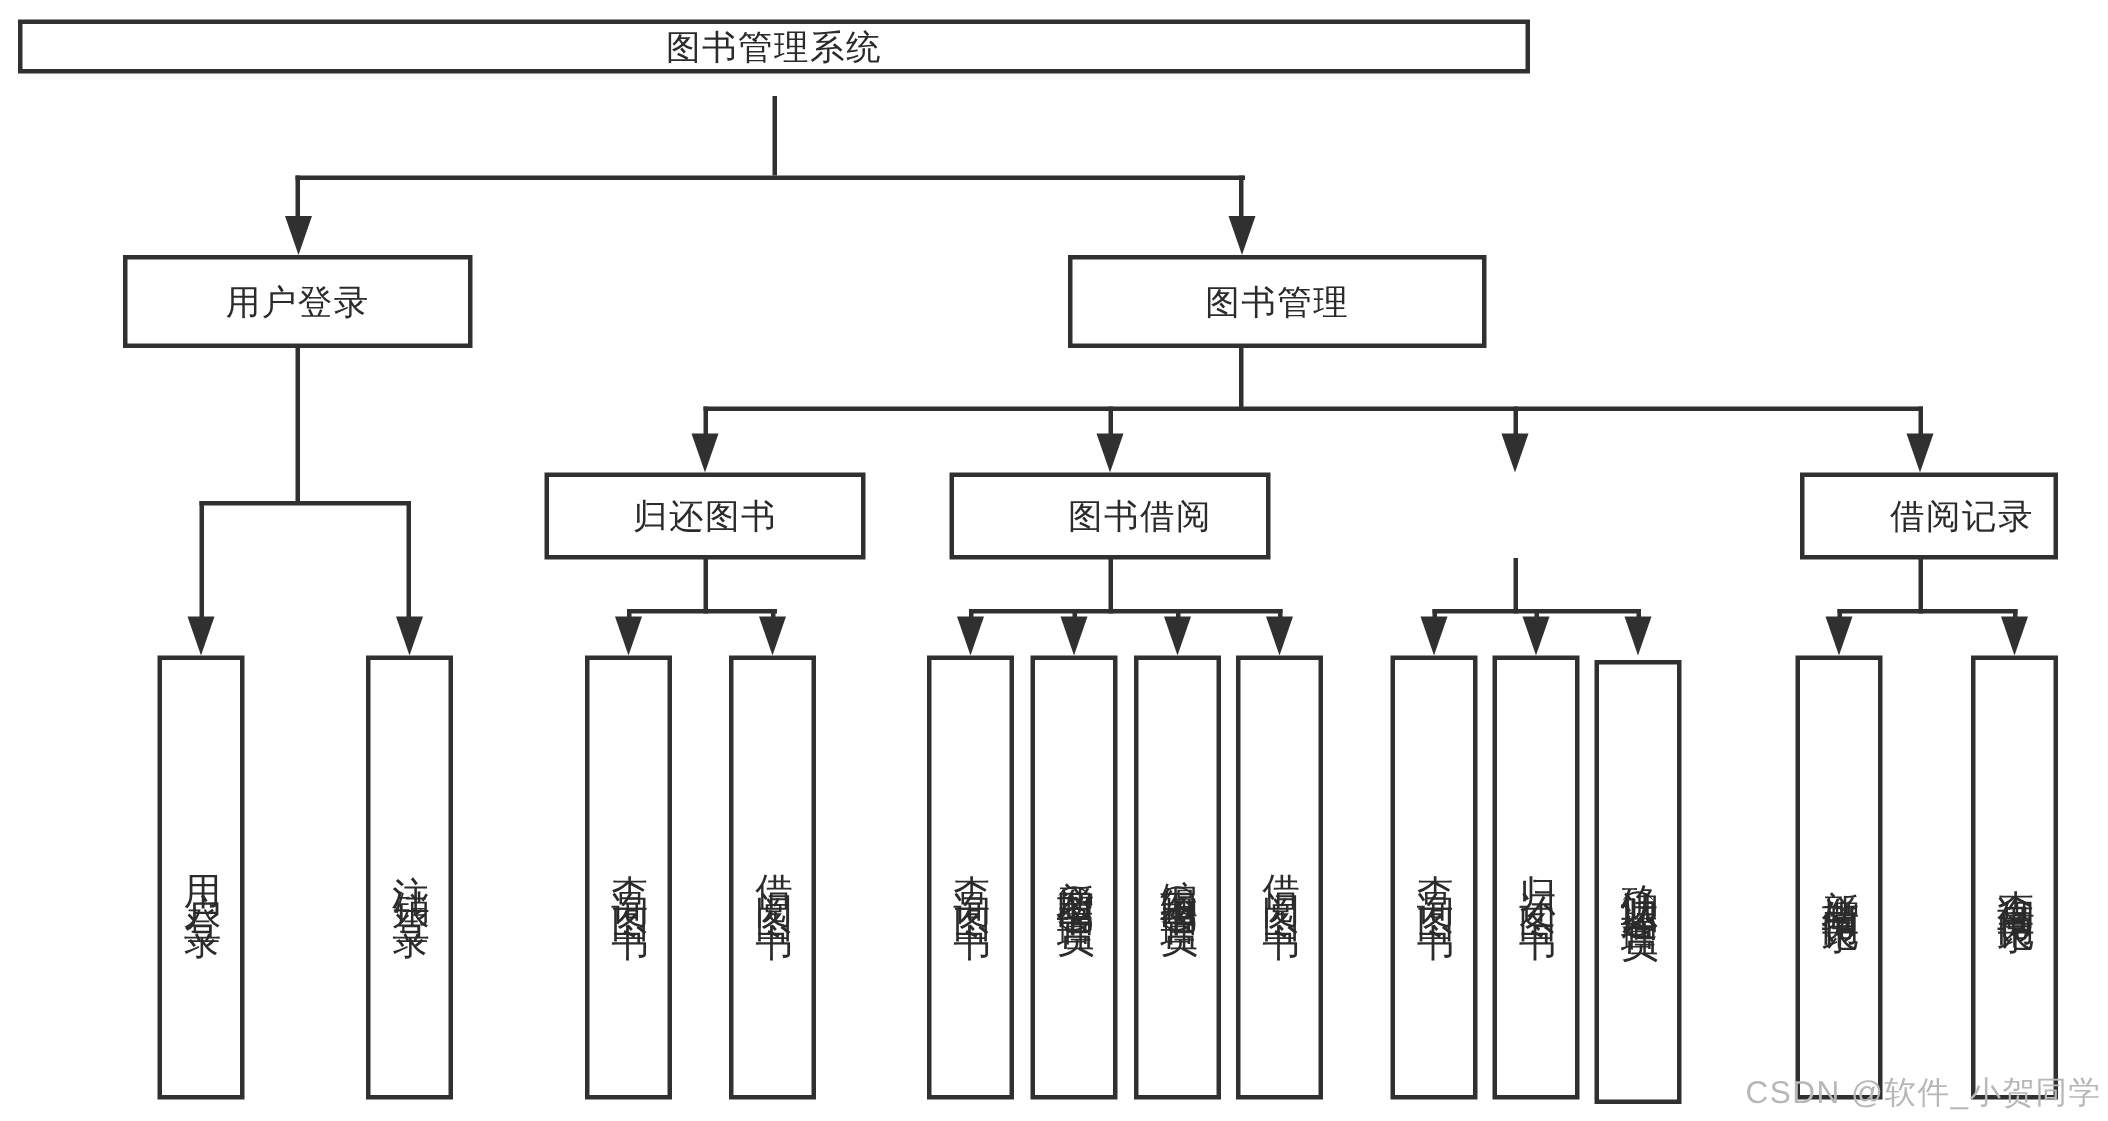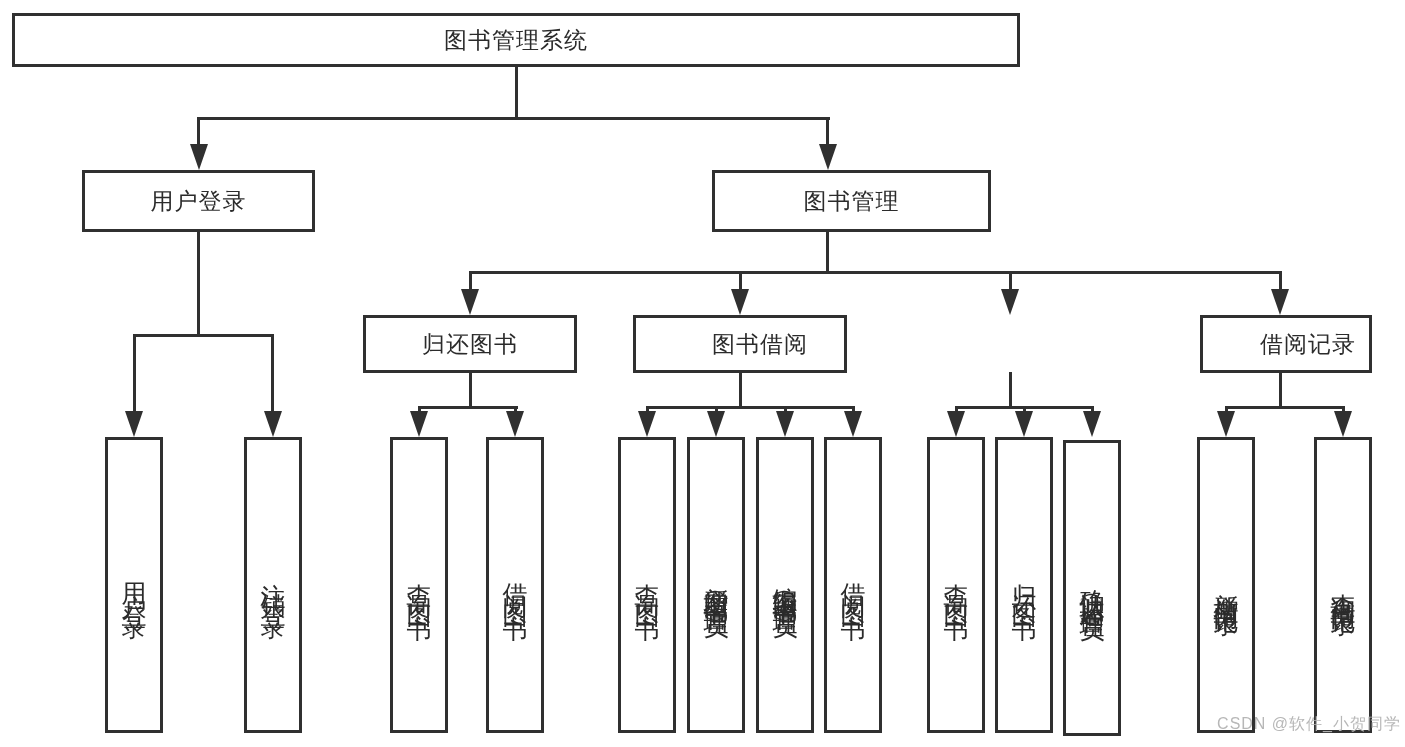--- a/index.html
+++ b/index.html
@@ -27,30 +27,30 @@
   }
   .vtext.long{letter-spacing:4px;}
   .vline{position:absolute;width:3px;background:var(--line);}
   .hline{position:absolute;height:3px;background:var(--line);}
   .arrow{
     position:absolute;width:0;height:0;
     border-left:9px solid transparent;border-right:9px solid transparent;
     border-top:26px solid var(--line);
   }
   .watermark{
-    position:absolute;top:714px;right:4px;font-size:16px;
+    position:absolute;top:714px;right:4px;font-size:21px;
     color:var(--watermark);letter-spacing:1px;z-index:5;
   }
 </style>
 </head>
 <body>
 
 <div class="canvas">
 
-  <div class="node h" style="left:12px;top:13px;width:1008px;height:54px;">图书管理系统</div>
+  <div class="node h" style="left:12px;top:13px;width:1008px;height:36px;">图书管理系统</div>
 
   <div class="vline" style="left:515px;top:64px;height:53px;"></div>
   <div class="hline" style="left:197px;top:117px;width:633px;"></div>
   <div class="vline" style="left:197px;top:117px;height:30px;"></div>
   <div class="arrow" style="left:190px;top:144px;"></div>
   <div class="vline" style="left:826px;top:117px;height:30px;"></div>
   <div class="arrow" style="left:819px;top:144px;"></div>
 
   <div class="node h" style="left:82px;top:170px;width:233px;height:62px;">用户登录</div>
   <div class="node h" style="left:712px;top:170px;width:279px;height:62px;">图书管理</div>

